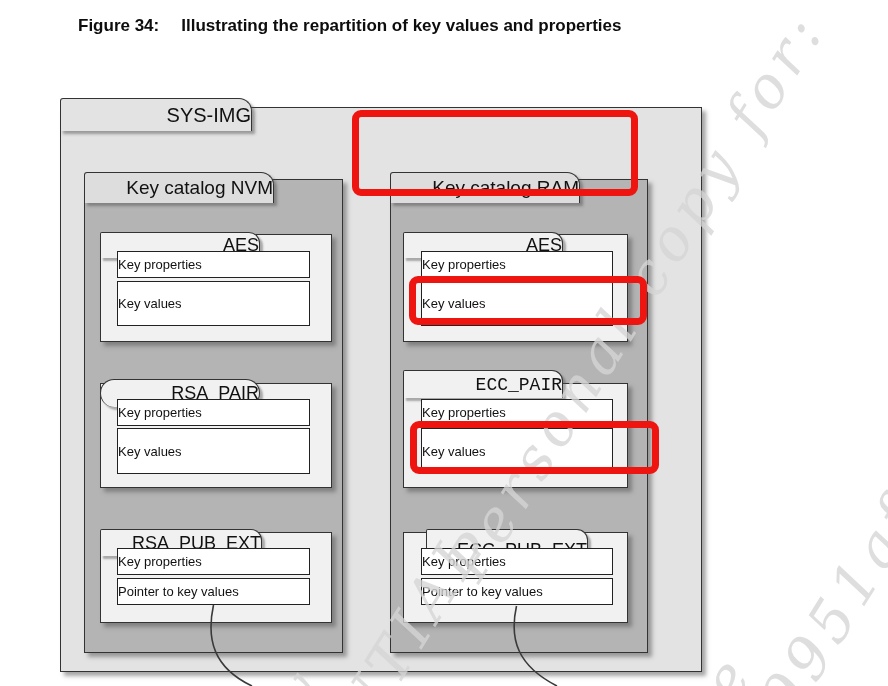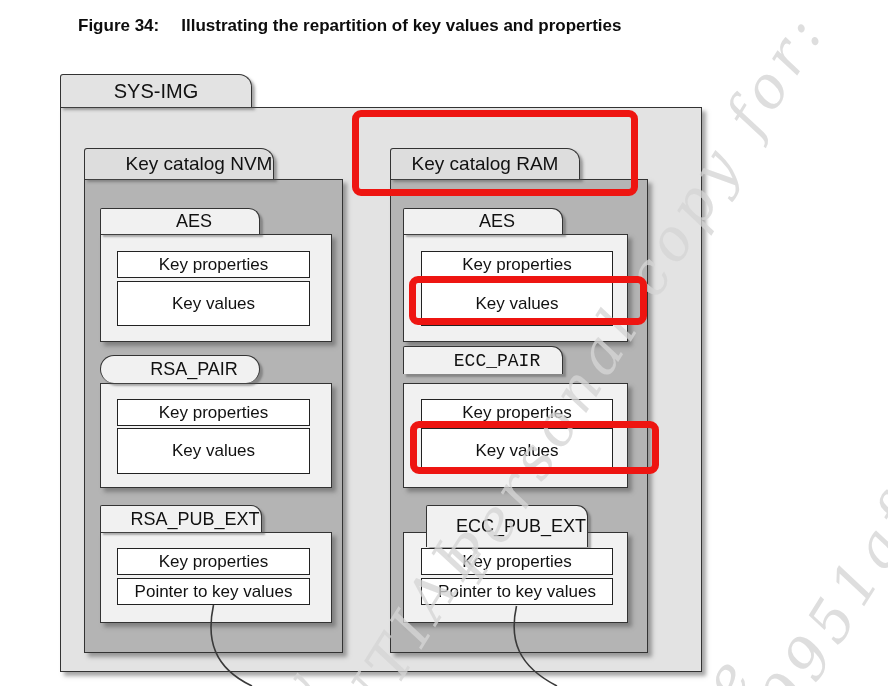--- a/index.html
+++ b/index.html
@@ -6,39 +6,39 @@
   .page{
     position:relative;width:888px;height:686px;background:#ffffff;
     font-family:"Liberation Sans",sans-serif;color:#111;overflow:hidden;
   }
   .fig-title{position:absolute;left:42px;top:16px;font-size:17px;font-weight:bold;color:#0d0d0d;white-space:nowrap;}
   .fig-title .lbl{margin-right:22px;margin-left:36px;}
   
   .tab{
     position:absolute;box-sizing:border-box;
     border:1.5px solid #333;border-bottom:none;border-radius:3px 13px 0 0;
-    display:flex;align-items:center;justify-content:center;
+    display:flex;align-items:center;justify-content:flex-end;
     box-shadow:3px 3px 3px rgba(80,80,80,.5);
-    font-size:19px;z-index:2;white-space:nowrap;
+    font-size:19px;z-index:2;white-space:nowrap;margin-top:24px;
   }
   .panel{
     position:absolute;box-sizing:border-box;
     border:1.5px solid #333;
     box-shadow:4px 4px 4px rgba(80,80,80,.5);
     z-index:1;
   }
   .pkg-bg{background:#e3e3e3;}
   .cat-bg{background:#b4b4b4;}
   .cat-tab-bg{background:#dddddd;}
   .sec-bg{background:#f1f1f1;padding-left:28px;}
   .sec-tab{font-size:18px;border-radius:2px 11px 0 0;box-shadow:3px 3px 2px rgba(80,80,80,.45);}
   .wbox{
     position:absolute;box-sizing:border-box;background:#ffffff;border:1.3px solid #222;
-    display:flex;align-items:center;justify-content:center;
-    font-size:17px;z-index:3;white-space:nowrap;
+    display:flex;align-items:center;justify-content:flex-start;
+    font-size:13px;z-index:3;white-space:nowrap;
   }
   .red{
     position:absolute;box-sizing:border-box;
     border:7px solid #ee1511;border-radius:9px;z-index:10;background:transparent;
   }
   .curves{position:absolute;left:0;top:0;width:888px;height:686px;z-index:5;pointer-events:none;}
   .wm{
     position:absolute;font-family:"DejaVu Serif",serif;font-style:italic;
     color:rgba(213,213,213,.78);transform-origin:0 50%;transform:rotate(-58deg);
     font-size:58px;letter-spacing:7px;white-space:nowrap;z-index:4;pointer-events:none;

